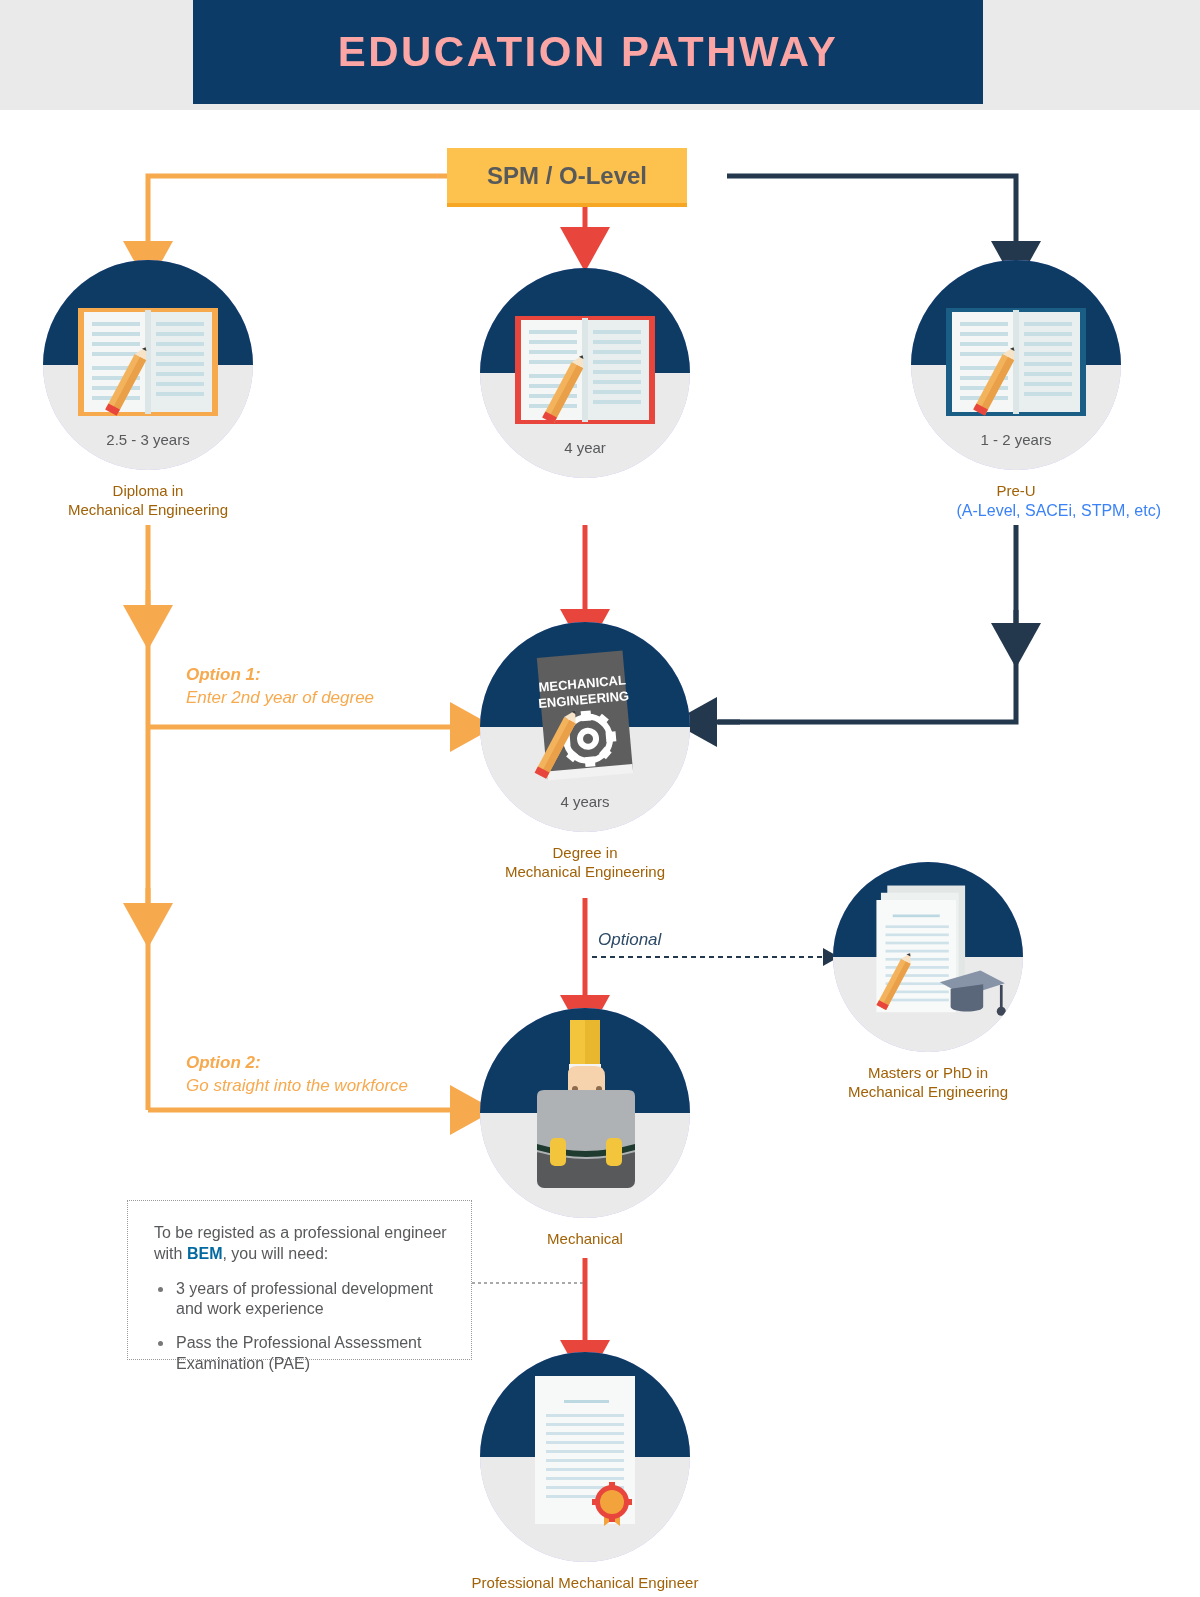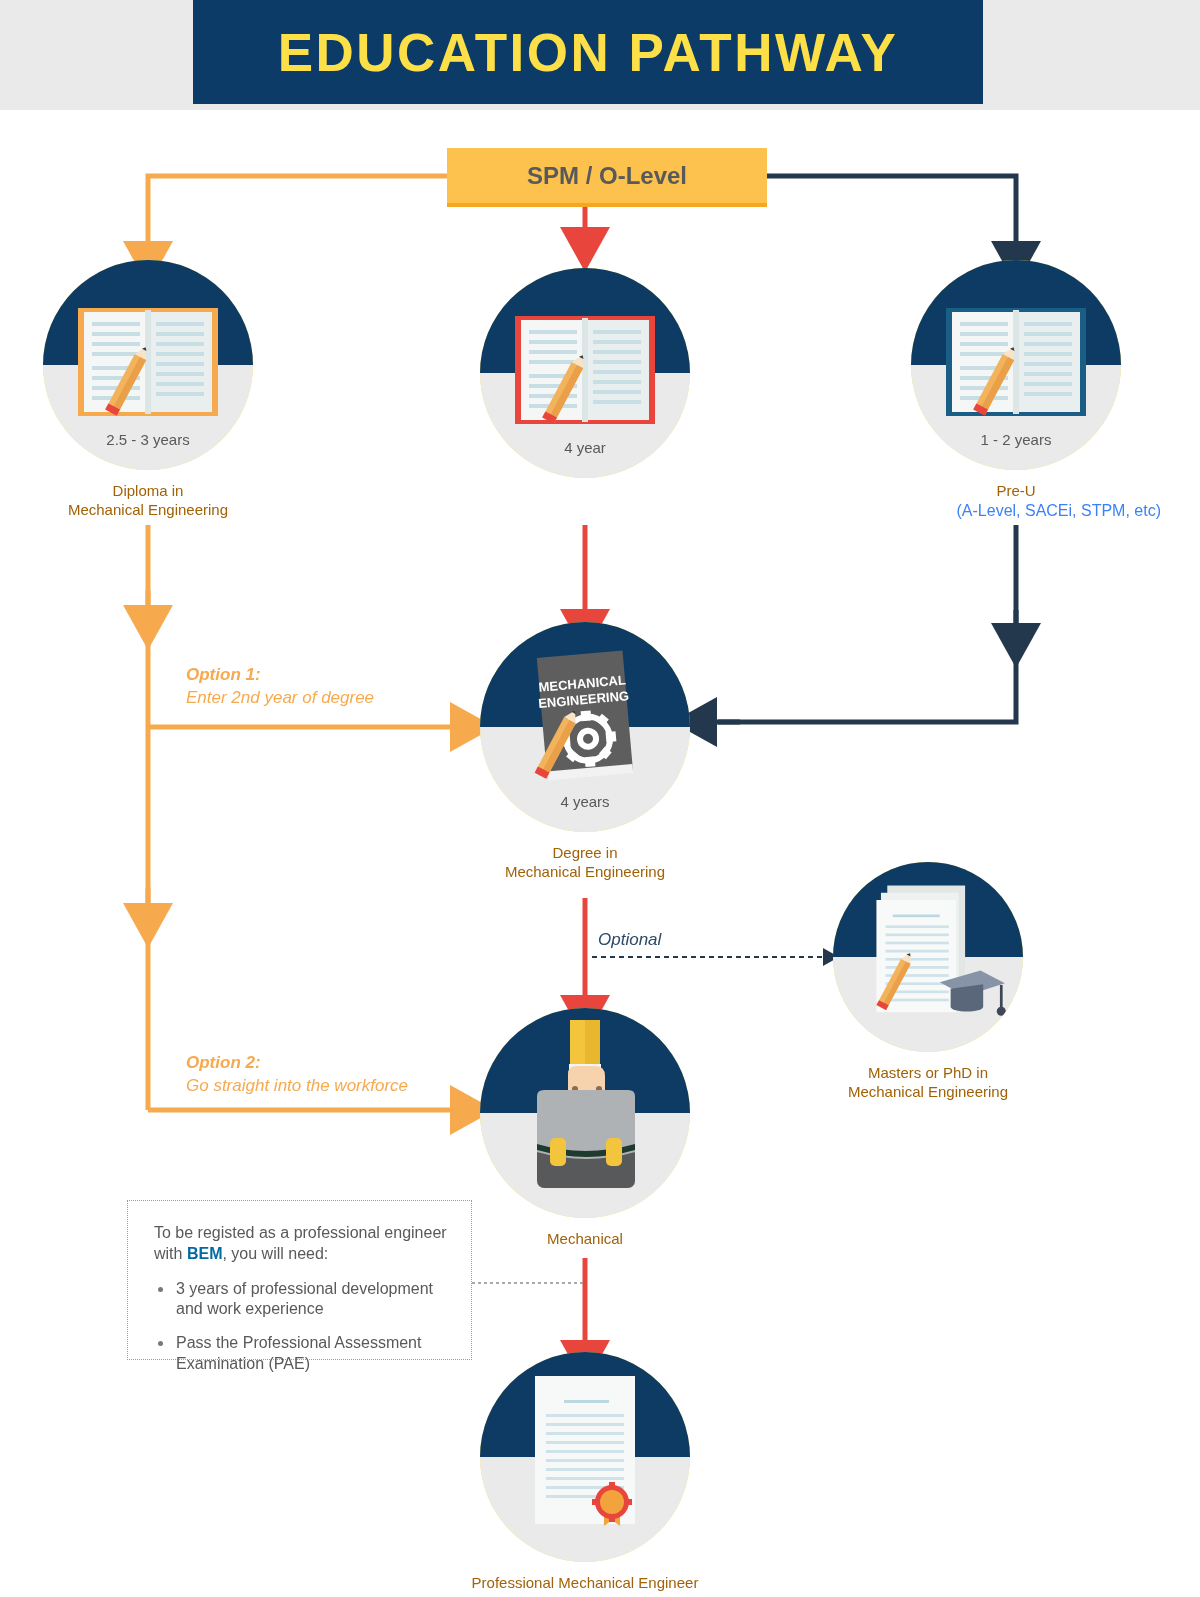--- a/index.html
+++ b/index.html
@@ -7,34 +7,34 @@
     font-family:"Liberation Sans", sans-serif;
     width:1200px;height:1597px;position:relative;overflow:hidden;
   }
   .stage{position:absolute;left:0;top:0;width:1200px;height:1597px;}
 
   
   .header-band{position:absolute;left:0;top:0;width:1200px;height:110px;background:#EAEAEA;}
   .header-banner{position:absolute;left:193px;top:0;width:790px;height:104px;background:#0B3B66;
       display:flex;align-items:center;justify-content:center;}
   .header-banner .title{
-      color:#fde047;font-size:53px;font-weight:bold;letter-spacing:2.5px;line-height:1;
+      color:#fca5a5;font-size:42px;font-weight:bold;letter-spacing:2.5px;line-height:1;
       text-transform:uppercase;}
 
   
   .wires{position:absolute;left:0;top:0;width:1200px;height:1597px;pointer-events:none;}
 
   
-  .spm-box{position:absolute;left:447px;top:148px;width:320px;height:55px;background:#FCC24D;
+  .spm-box{position:absolute;left:447px;top:148px;width:240px;height:55px;background:#FCC24D;
       border-bottom:4px solid #F5A623;display:flex;align-items:center;justify-content:center;}
   .spm-box .spm-label{font-size:24px;font-weight:bold;color:#58595B;}
 
   
   .node{position:absolute;}
-  .circle{position:relative;width:210px;height:210px;border-radius:50%;overflow:hidden;background:#fde047;}
+  .circle{position:relative;width:210px;height:210px;border-radius:50%;overflow:hidden;background:#c4b5fd;}
   .circle .top{position:absolute;left:0;top:0;width:100%;height:50%;background:#0E3B63;}
   .circle .bot{position:absolute;left:0;top:50%;width:100%;height:50%;background:#EAEAEA;}
   .circle .art{position:absolute;left:0;top:0;width:100%;height:100%;}
   .duration{position:absolute;left:0;bottom:22px;width:100%;text-align:center;
       font-size:15px;color:#58595B;z-index:6;}
   .node-label{margin-top:12px;text-align:center;font-size:15px;font-weight:normal;color:#a16207;
       line-height:1.25;width:290px;margin-left:-40px;}
   .node-sublabel{text-align:right;font-size:16px;color:#3b82f6;font-weight:normal;
       line-height:1.25;width:290px;margin-left:-40px;}
 

